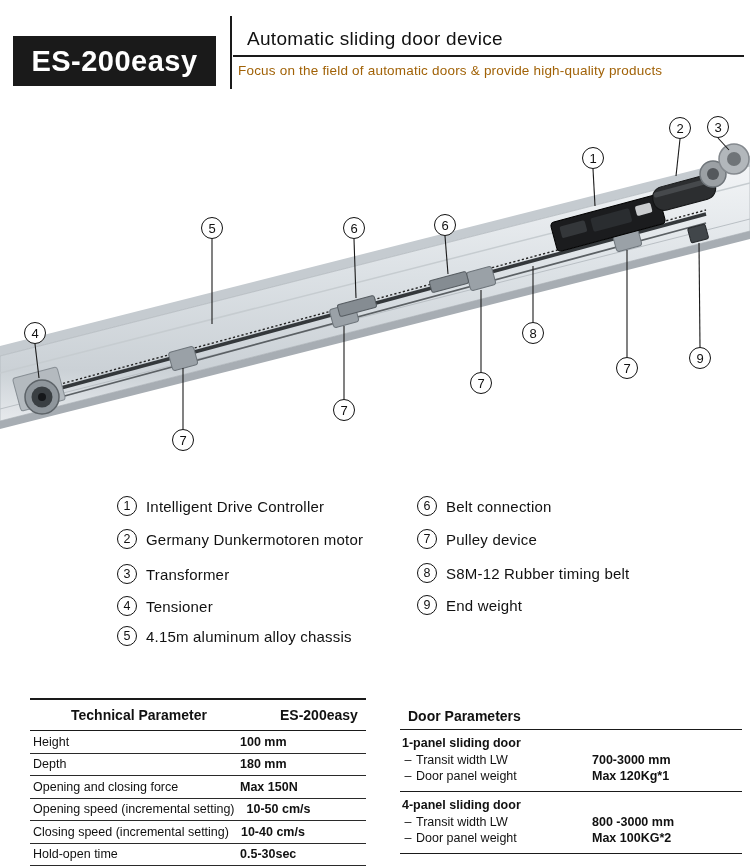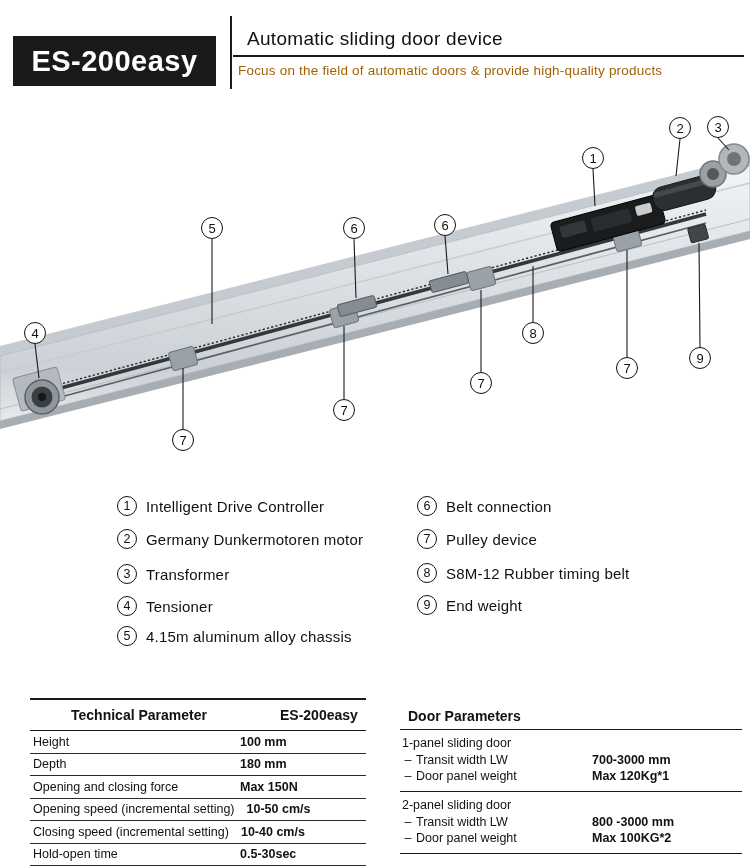--- a/index.html
+++ b/index.html
@@ -50,21 +50,21 @@
   .t-label { flex:1; padding-left:3px; white-space:nowrap; }
   .t-value { width:126px; font-weight:bold; white-space:nowrap;margin-left:12px; }
 
   
   .door-table { position:absolute; left:400px; top:702px; width:342px; font-size:12.5px; }
   .door-table .d-head {
     height:28px; display:flex; align-items:center; font-weight:bold; font-size:14px;
     padding-left:8px; border-bottom:1.6px solid #1a1a1a;
   }
   .d-group { border-bottom:1.4px solid #1a1a1a; padding:4px 0 7px 0; }
-  .d-group-title { font-weight:normal; height:18px; display:flex; align-items:center; padding-left:2px; }
+  .d-group-title { font-weight:bold; height:18px; display:flex; align-items:center; padding-left:2px; }
   .d-row { display:flex; align-items:center; height:16px; }
   .d-dash { width:16px; text-align:center; }
   .d-label { flex:1; white-space:nowrap; }
   .d-value { width:150px; font-weight:bold; white-space:nowrap; }
 </style>
 </head>
 <body>
 
 <div class="badge">ES-200easy</div>
 <div class="v-divider"></div>
@@ -251,21 +251,21 @@
       <span class="d-value">700-3000 mm</span>
     </div>
     <div class="d-row">
       <span class="d-dash">–</span>
       <span class="d-label">Door panel weight</span>
       <span class="d-value">Max 120Kg*1</span>
     </div>
   </div>
 
   <div class="d-group">
-    <div class="d-group-title">2-panel sliding door</div>
+    <div class="d-group-title">4-panel sliding door</div>
     <div class="d-row">
       <span class="d-dash">–</span>
       <span class="d-label">Transit width LW</span>
       <span class="d-value">800 -3000 mm</span>
     </div>
     <div class="d-row">
       <span class="d-dash">–</span>
       <span class="d-label">Door panel weight</span>
       <span class="d-value">Max 100KG*2</span>
     </div>

